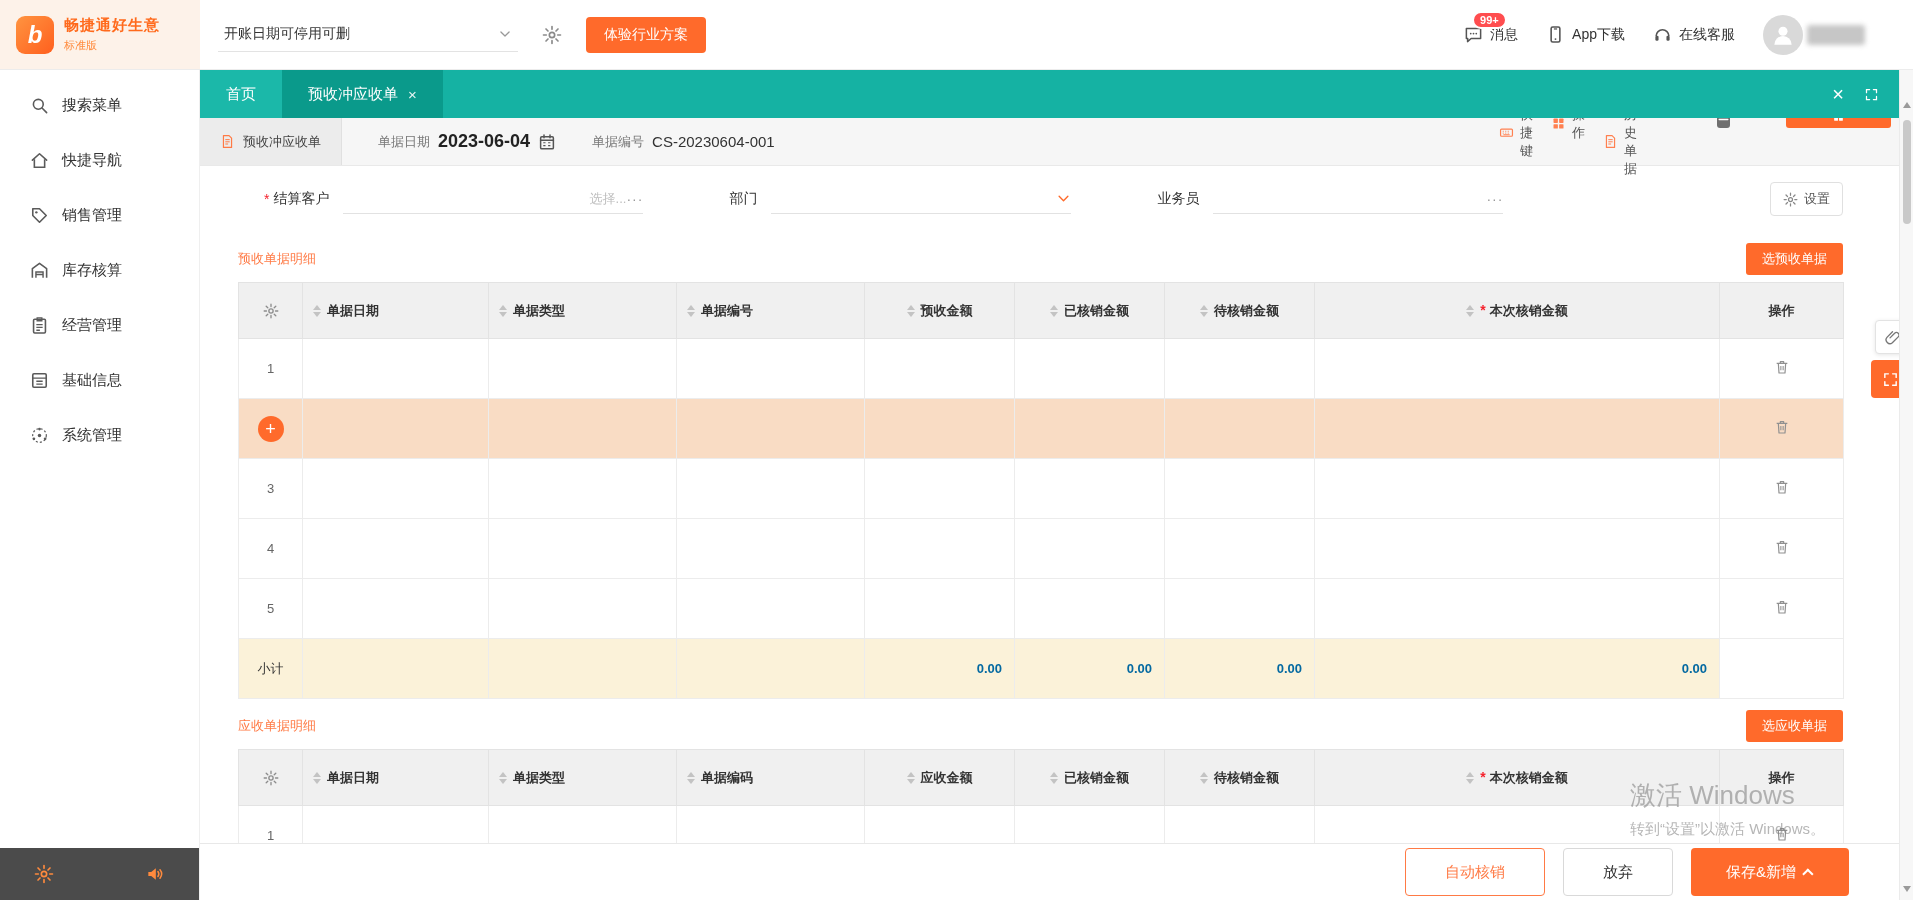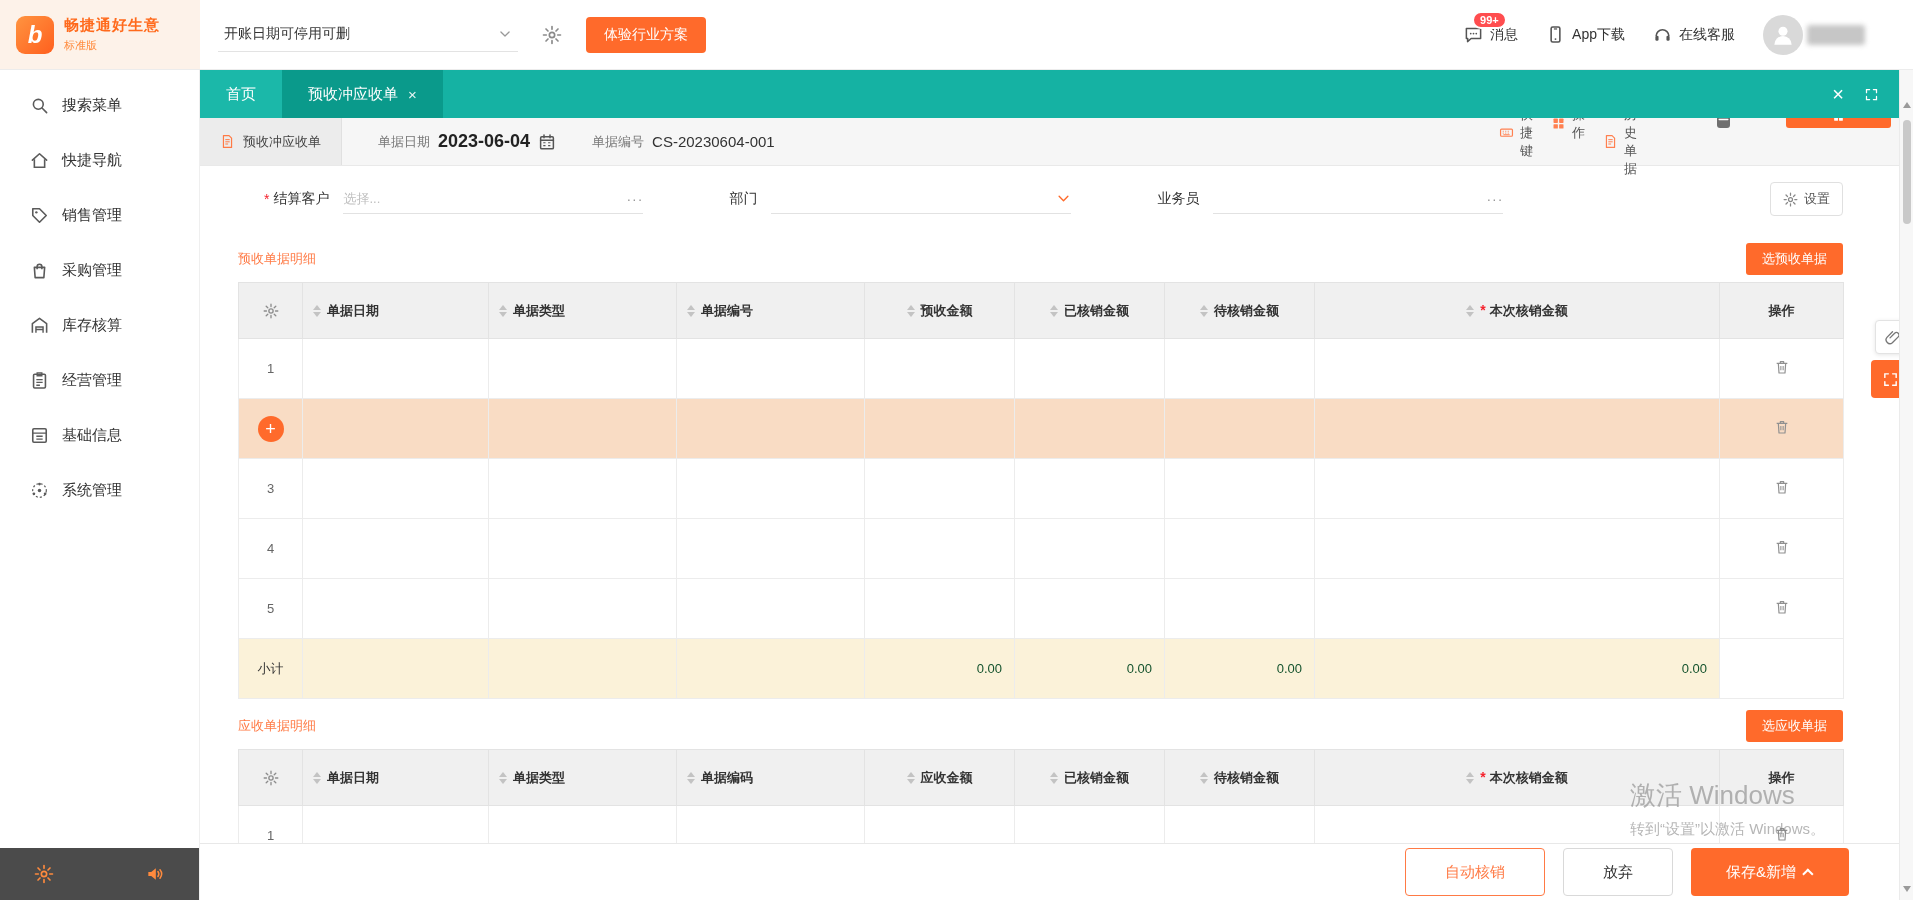--- a/index.html
+++ b/index.html
@@ -71,21 +71,21 @@
   .view-toggle.list { background:#6f6f6f; }
   .view-toggle.grid { background:#ff6a2b; }
   .view-toggle .ic { width:13px; height:13px; color:#fff; }
 
   .form-row { height:66px; display:flex; align-items:center; padding:0 70px 0 64px; background:#fff; }
   .field { display:flex; align-items:center; }
   .field + .field { margin-left:86px; }
   .req { color:#f5222d; margin-right:4px; font-size:14px; font-style:normal; }
   .flabel { font-size:14px; color:#333; margin-right:14px; white-space:nowrap; }
   .fctl { position:relative; height:30px; border-bottom:1px solid #e2e2e2; display:flex; align-items:center; justify-content:space-between; cursor:text; }
-  .w300 { width:300px; } .w290 { width:290px; }
+  .w300 { width:300px;justify-content:flex-end; } .w290 { width:290px; }
   .ph { color:#bfbfbf; font-size:13px; }
   .dots { color:#999; font-size:14px; letter-spacing:1px; cursor:pointer; }
   .chev-o { width:15px; height:15px; color:#ff6a2b; cursor:pointer; }
   .settings-btn { margin-left:auto; display:flex; align-items:center; gap:6px; background:#fff; border:1px solid #e0e0e0; border-radius:4px; padding:7px 12px; font-size:13px; color:#555; cursor:pointer; }
   .settings-btn .ic { width:15px; height:15px; color:#888; }
 
   .section-row { display:flex; align-items:center; margin:12px 70px 8px 38px; height:30px; }
   .sec-title { color:#ff7a45; font-size:13px; }
   .sec-btn { margin-left:auto; background:#ff6a2b; color:#fff; border:none; border-radius:3px; font-size:13px; padding:7px 16px; cursor:pointer; }
 
@@ -98,21 +98,21 @@
   .gear-th .ic { width:16px; height:16px; color:#8c8c8c; display:block; margin:0 auto; cursor:pointer; }
   .sort { display:inline-flex; flex-direction:column; gap:2px; cursor:pointer; }
   .s-up { width:0; height:0; border-left:4px solid transparent; border-right:4px solid transparent; border-bottom:5px solid #c3c3c3; }
   .s-dn { width:0; height:0; border-left:4px solid transparent; border-right:4px solid transparent; border-top:5px solid #c3c3c3; }
   td.num { text-align:center; color:#666; padding:0; }
   td.r { text-align:right; }
   td.op { text-align:center; padding:0; }
   .trash { width:16px; height:16px; color:#909090; cursor:pointer; }
   tr.hl-row td { background:#f9dcc4; }
   .add-btn { width:26px; height:26px; border-radius:50%; background:#ff6a2b; border:none; color:#fff; font-size:18px; line-height:24px; cursor:pointer; }
-  tr.subtotal td { background:#fbf2d9; font-weight:normal; color:#14532d; }
+  tr.subtotal td { background:#fbf2d9; font-weight:bold; color:#0369a1; }
   tr.subtotal td.num { font-weight:normal; color:#333; }
   tr.subtotal td.op { background:#fff; }
 
   .footer-bar { flex:0 0 57px; border-top:1px solid #e8e8e8; background:#fff; display:flex; align-items:center; justify-content:flex-end; gap:18px; padding-right:64px; }
   .btn { height:48px; border-radius:4px; font-size:15px; cursor:pointer; }
   .btn.ghost-orange { width:140px; background:#fff; border:1px solid #ff7a45; color:#ff7a45; }
   .btn.ghost { width:110px; background:#fff; border:1px solid #d9d9d9; color:#333; }
   .btn.primary { width:158px; background:#ff6a2b; border:none; color:#fff; display:inline-flex; align-items:center; justify-content:center; gap:10px; }
   .caret-up { width:8px; height:8px; border-left:2px solid #fff; border-top:2px solid #fff; transform:rotate(45deg) translateY(3px); }
 
@@ -315,26 +315,20 @@
             <svg class="ic">
               <use href="#i-home"></use>
             </svg>
             <span>快捷导航</span>
           </div>
           <div class="side-item">
             <svg class="ic">
               <use href="#i-tag"></use>
             </svg>
             <span>销售管理</span>
-          </div>
-          <div class="side-item">
-            <svg class="ic">
-              <use href="#i-bag"></use>
-            </svg>
-            <span>采购管理</span>
           </div>
           <div class="side-item">
             <svg class="ic">
               <use href="#i-warehouse"></use>
             </svg>
             <span>库存核算</span>
           </div>
           <div class="side-item">
             <svg class="ic">
               <use href="#i-clipboard"></use>

